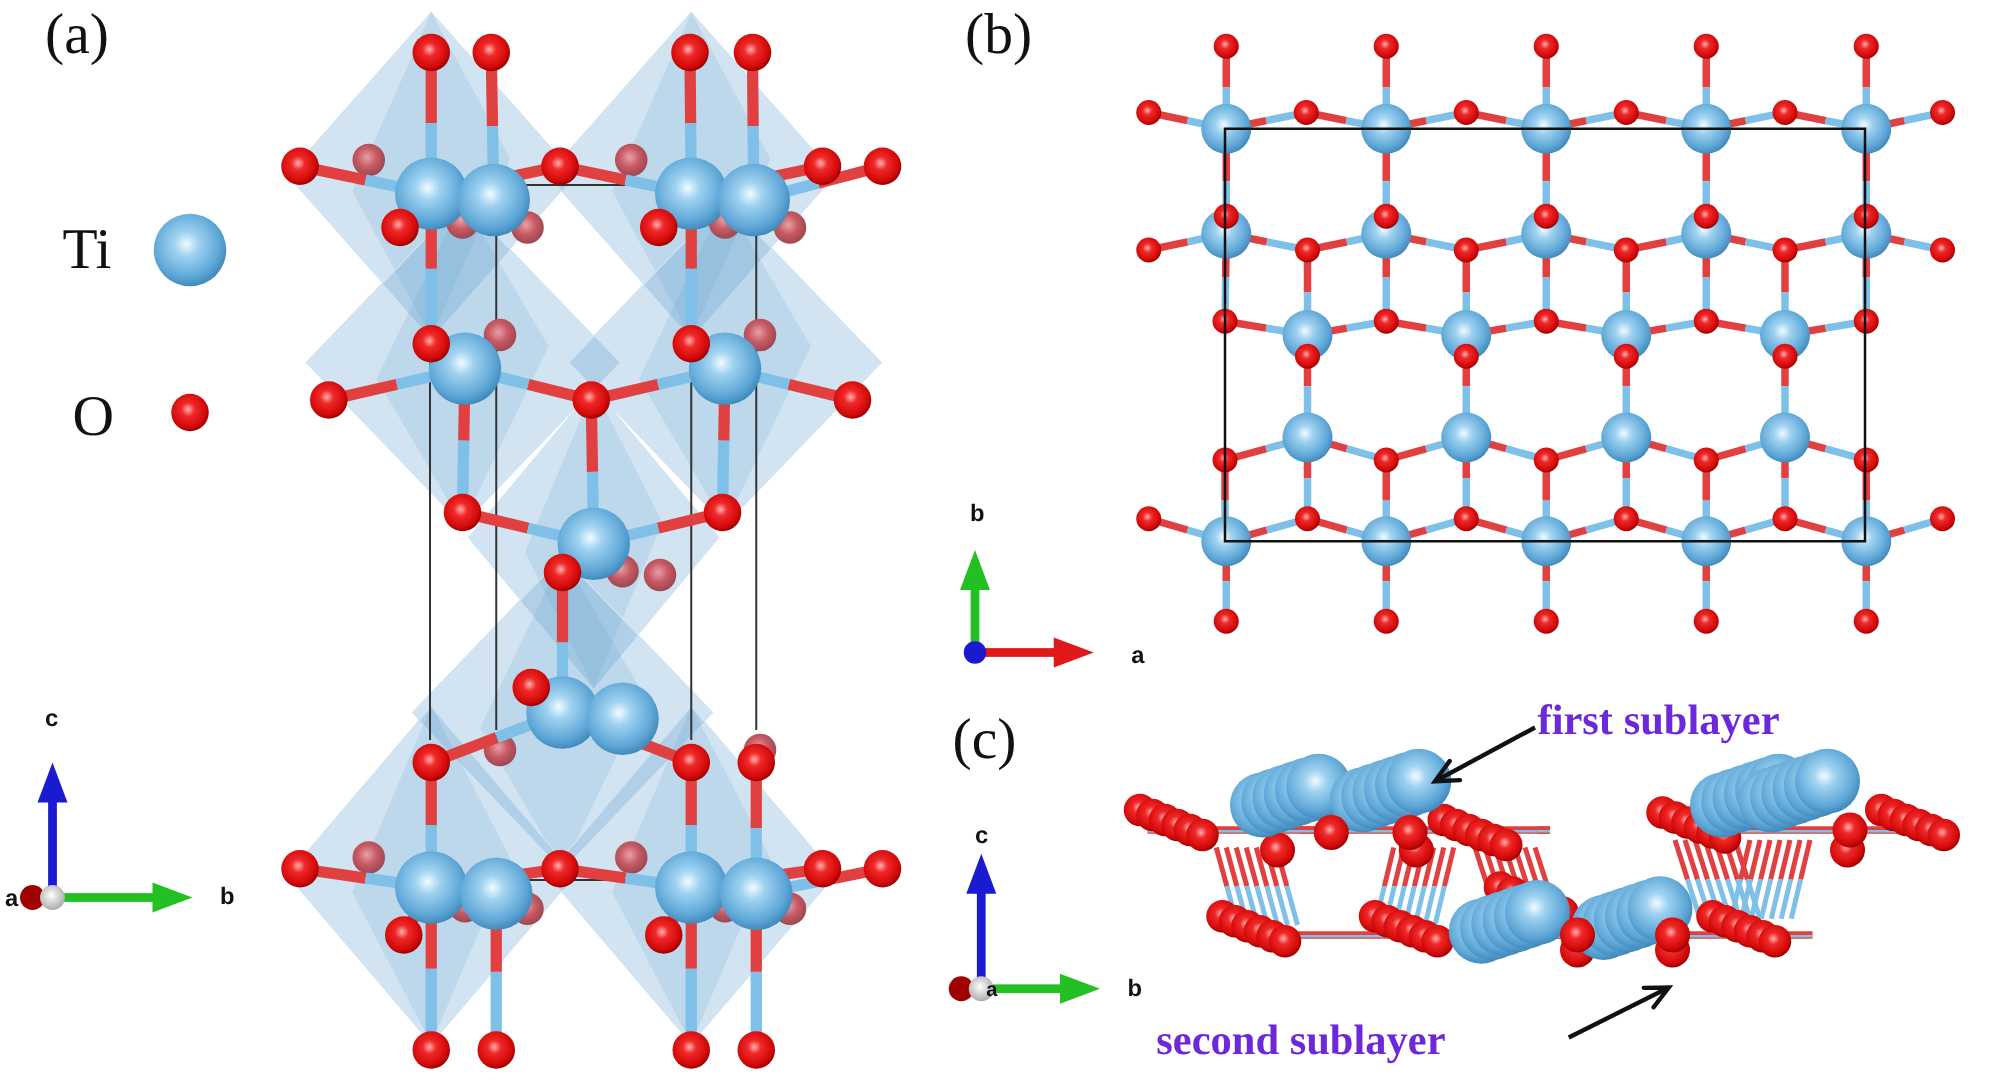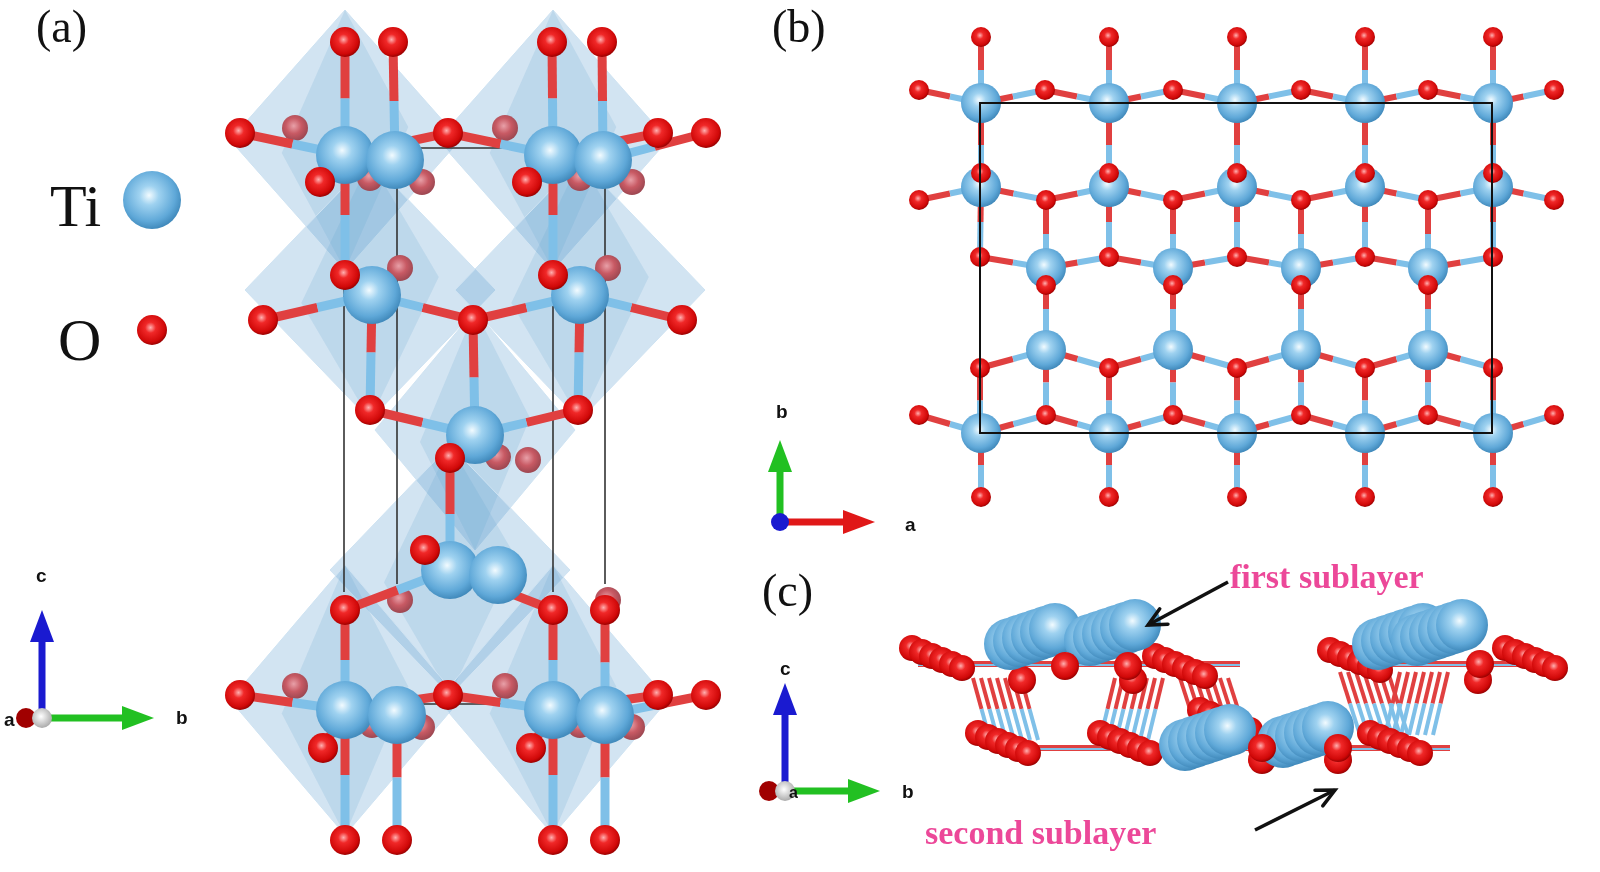--- a/index.html
+++ b/index.html
@@ -1,19 +1,19 @@
 <!DOCTYPE html>
 <html><head>
 <meta charset="utf-8">
 <style>
   html, body { margin: 0; padding: 0; background: #ffffff; }
   body { width: 1600px; height: 872px; position: relative; overflow: hidden; font-family: "Liberation Serif", serif; }
   .panel-label { position: absolute; font-family: "Liberation Serif", serif; font-size: 46px; color: #111; line-height: 1; }
-  .legend-label { position: absolute; font-family: "Liberation Serif", serif; font-size: 60px; color: #111; line-height: 1; }
-  .annot { position: absolute; font-family: "Liberation Serif", serif; font-weight: bold; font-size: 34px; color: #ec4899; line-height: 1; white-space: nowrap; }
+  .legend-label { position: absolute; font-family: "Liberation Serif", serif; font-size: 46px; color: #111; line-height: 1; }
+  .annot { position: absolute; font-family: "Liberation Serif", serif; font-weight: bold; font-size: 34px; color: #6d28d9; line-height: 1; white-space: nowrap; }
   .axis-letter { position: absolute; font-family: "Liberation Sans", sans-serif; font-weight: bold; font-size: 19px; color: #111; line-height: 1; }
   svg.layer { position: absolute; left: 0; top: 0; }
 </style>
 </head>
 <body>
 
 <div class="panel-label" style="left:36px; top:4px;">(a)</div>
 <div class="panel-label" style="left:772px; top:4px;">(b)</div>
 <div class="panel-label" style="left:762px; top:568px;">(c)</div>
 

